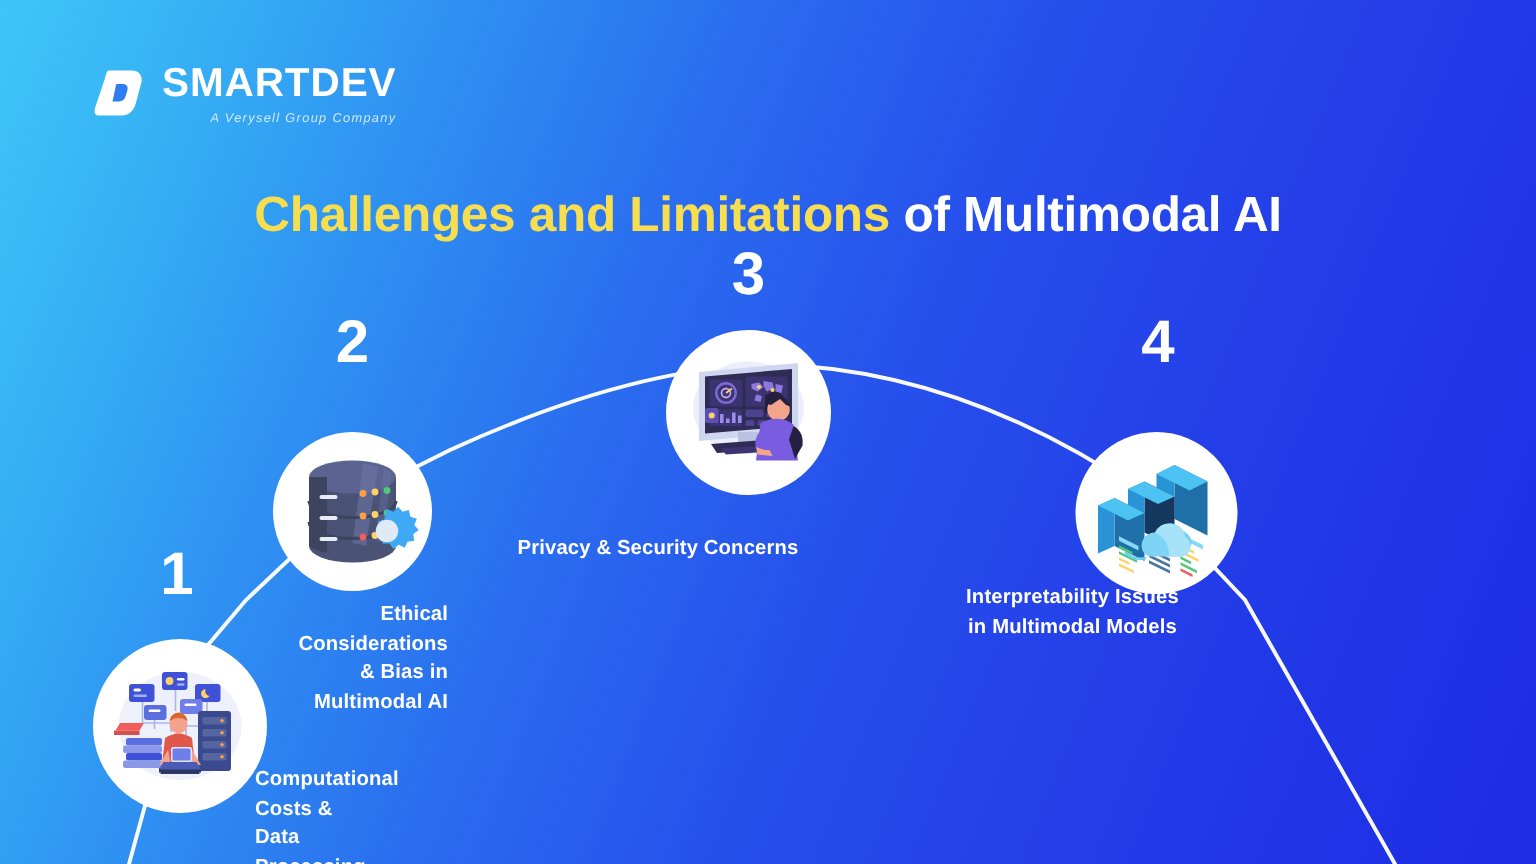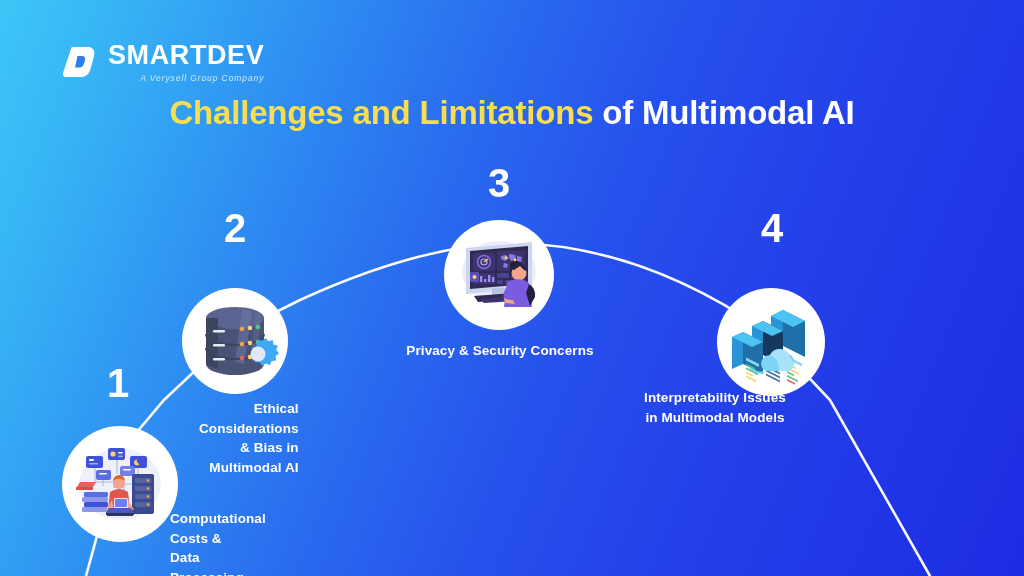--- a/index.html
+++ b/index.html
@@ -43,21 +43,21 @@
     letter-spacing:0.6px; line-height:30px;
   }
   #logo-tagline {
     color:#cfe9fb; font-size:8.5px; font-style:italic;
     letter-spacing:0.9px; line-height:12px;
     text-align:right; margin-top:2px;
   }
 
   
   #heading {
-    position:absolute; left:0; top:93px; width:1024px;
+    position:absolute; left:0; top:123px; width:1024px;
     text-align:center;
     font-size:33px; font-weight:700; line-height:40px;
     letter-spacing:-0.2px;
     white-space:nowrap;
   }
   #heading .hl { color:#f7de50; }
   #heading .plain { color:#ffffff; }
 
   
   #arc { position:absolute; left:0; top:0; width:1024px; height:576px; }
@@ -95,21 +95,21 @@
   #step-1 .bubble   { left:62px;  top:426px; width:116px; height:116px; }
   #step-1 .step-num { left:88px;  top:363px; width:60px;  font-size:40px; }
   #step-1 .step-label { left:170px; top:509px; text-align:left; }
 
   #step-2 .bubble   { left:182px; top:288px; width:106px; height:106px; }
   #step-2 .step-num { left:205px; top:208px; width:60px;  font-size:40px; }
   #step-2 .step-label { left:199px; top:399px; text-align:right; }
 
   #step-3 .bubble   { left:444px; top:220px; width:110px; height:110px; }
   #step-3 .step-num { left:469px; top:163px; width:60px;  font-size:40px; }
-  #step-3 .step-label { left:345px; top:341px; width:310px; text-align:center; }
+  #step-3 .step-label { left:345px; top:355px; width:310px; text-align:left; }
 
   #step-4 .bubble   { left:717px; top:288px; width:108px; height:108px; }
   #step-4 .step-num { left:742px; top:208px; width:60px;  font-size:40px; }
   #step-4 .step-label { left:560px; top:388px; width:310px; text-align:center; }
 </style>
 </head>
 <body>
 
 <div id="slide">
 

